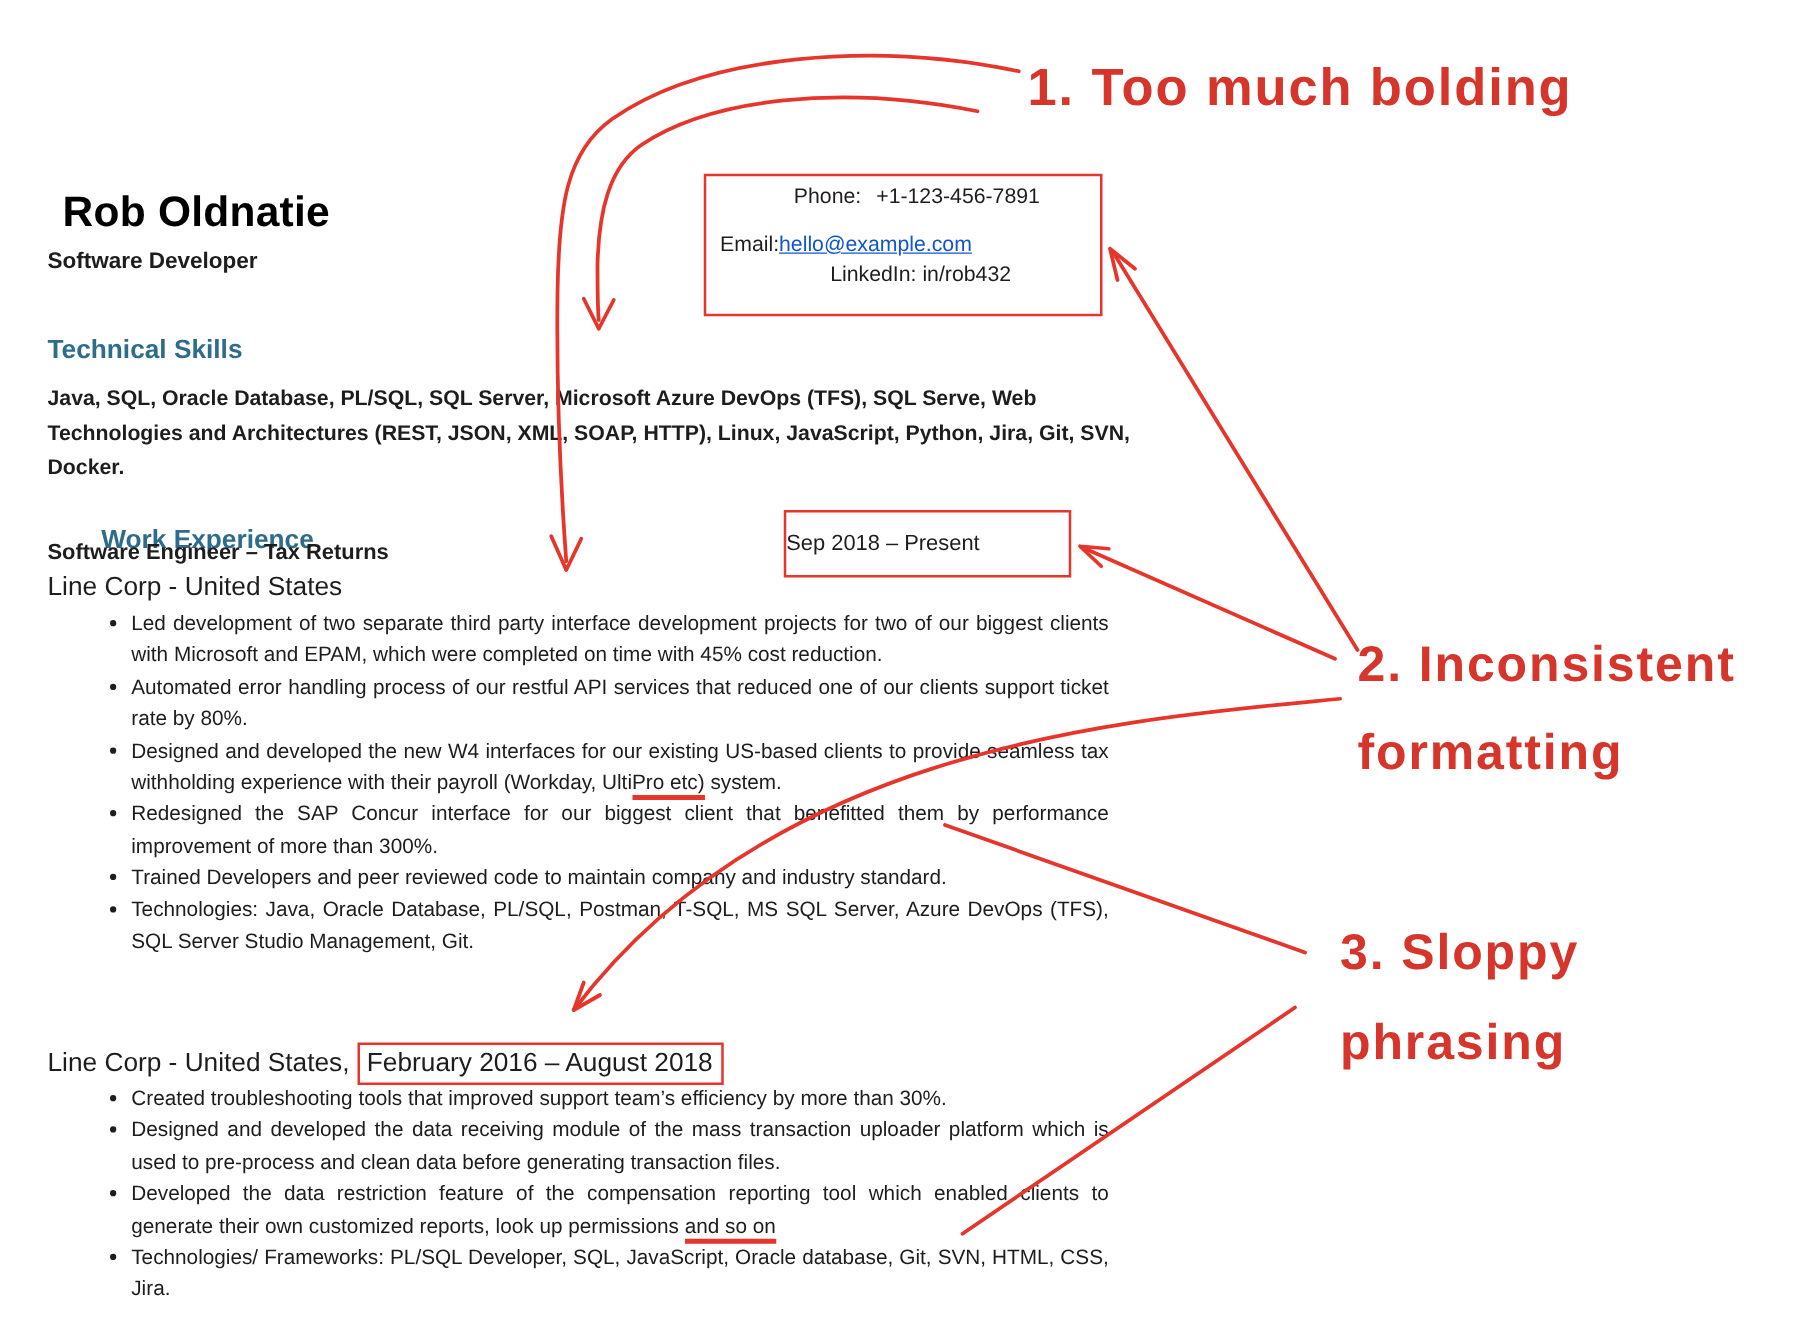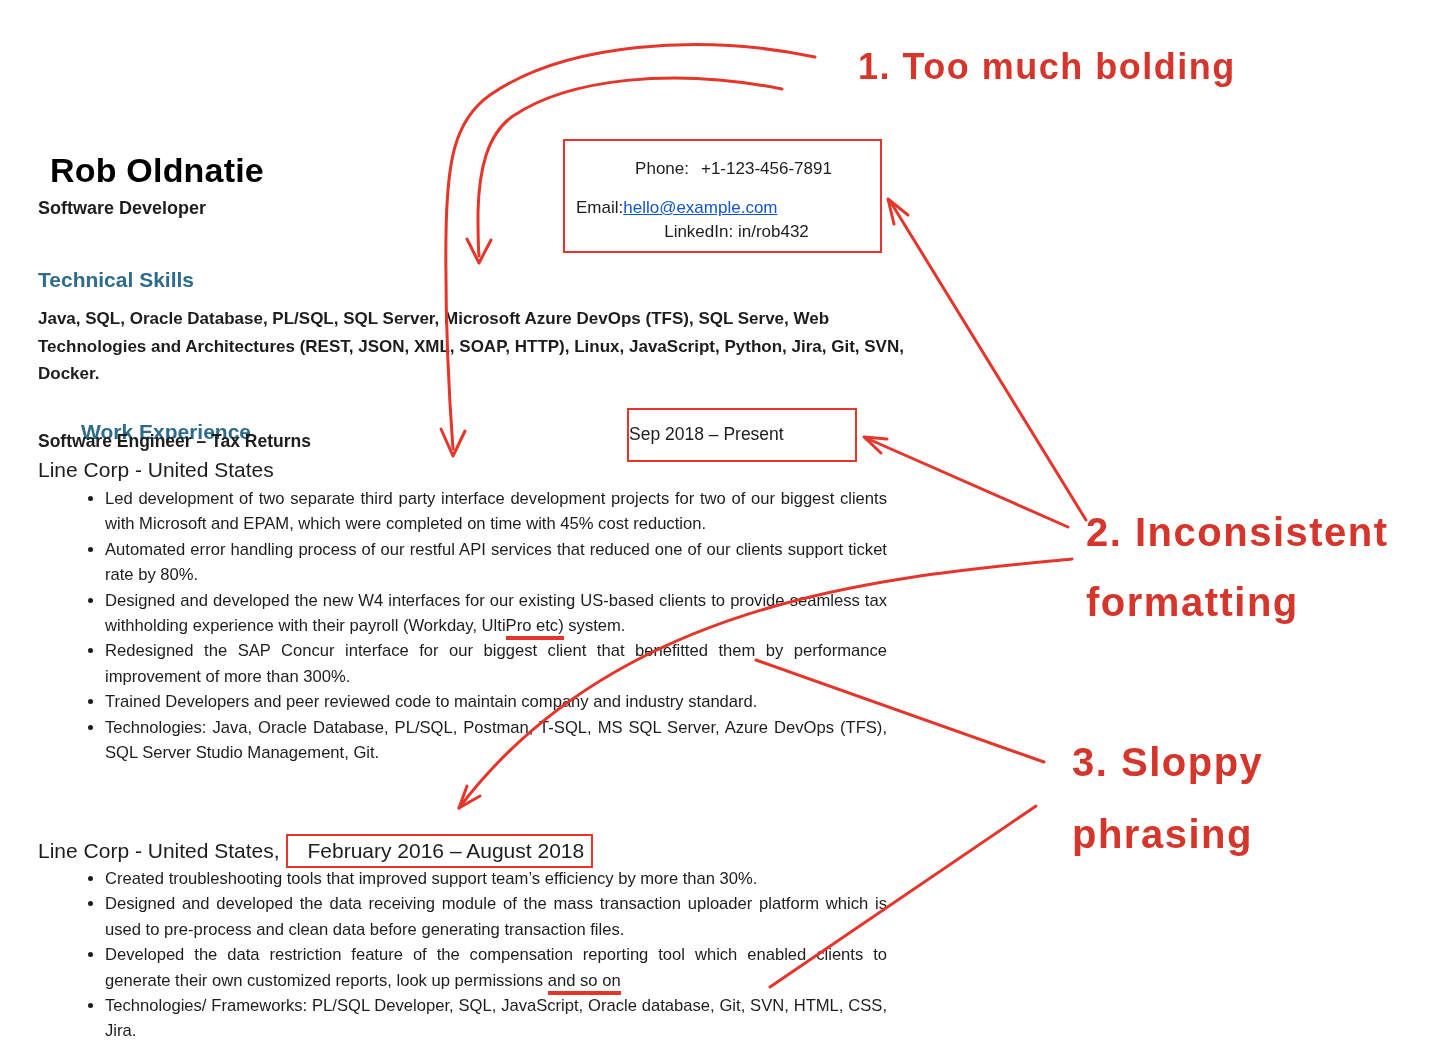--- a/index.html
+++ b/index.html
@@ -37,36 +37,36 @@
   .bullets2{left:38px;top:866px;}
   .bold{font-weight:normal;}
   .red-underline{border-bottom:4px solid var(--red);padding-bottom:1px;}
 
   
   .contact-box{
     left:563px;top:139px;width:319px;height:114px;border:2.5px solid var(--red);
     box-sizing:border-box;font-size:17px;
   }
   .contact-row{white-space:nowrap;}
-  .row-phone{margin-top:18px;text-align:center;padding-left:22px;}
+  .row-phone{margin-top:6px;text-align:center;padding-left:22px;}
   .row-phone .gap{display:inline-block;width:12px;}
   .row-email{margin-top:19px;padding-left:11px;}
   .row-linkedin{margin-top:4px;text-align:center;padding-left:28px;}
   .email-link{color:var(--link);text-decoration:underline;}
 
   
   .date-box1{
     left:627px;top:408px;width:230px;height:54px;border:2.5px solid var(--red);
     box-sizing:border-box;font-size:17.5px;line-height:49px;padding-left:0;
   }
-  .date-boxed-inline{border:2.5px solid var(--red);padding:3px 7px 4px 19px;margin-left:1px;}
+  .date-boxed-inline{border:2.5px solid var(--red);padding:3px 7px 4px 5px;margin-left:1px;}
 
   
   .note{color:var(--red-text);font-weight:bold;letter-spacing:1.5px;white-space:nowrap;}
-  .note1{left:822px;top:46px;font-size:36px;margin-left:36px;}
+  .note1{left:822px;top:46px;font-size:42px;}
   .note2{left:1086px;top:497px;font-size:40px;line-height:70px;}
   .note3{left:1072px;top:726px;font-size:40px;line-height:72px;}
 
   svg.overlay{position:absolute;left:0;top:0;pointer-events:none;}
   svg.overlay path{fill:none;stroke:var(--red);stroke-width:3;stroke-linecap:round;stroke-linejoin:round;}
 </style>
 </head>
 <body>
 
 <div class="page">

